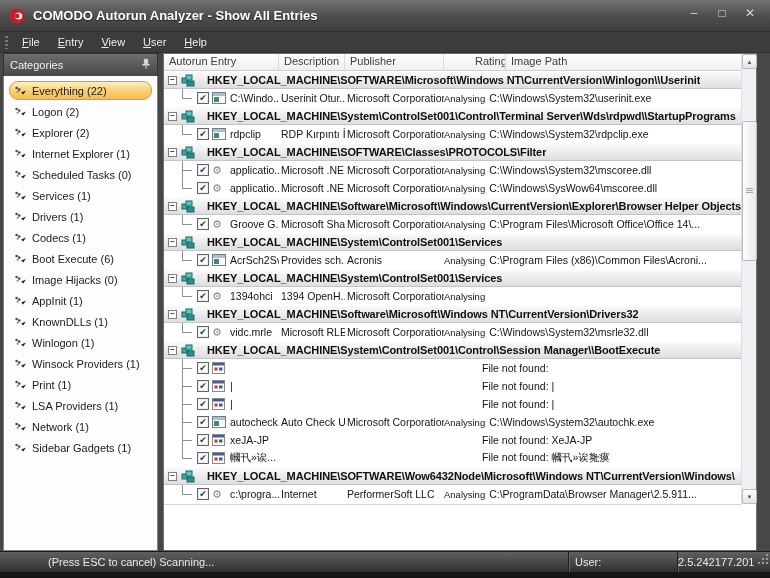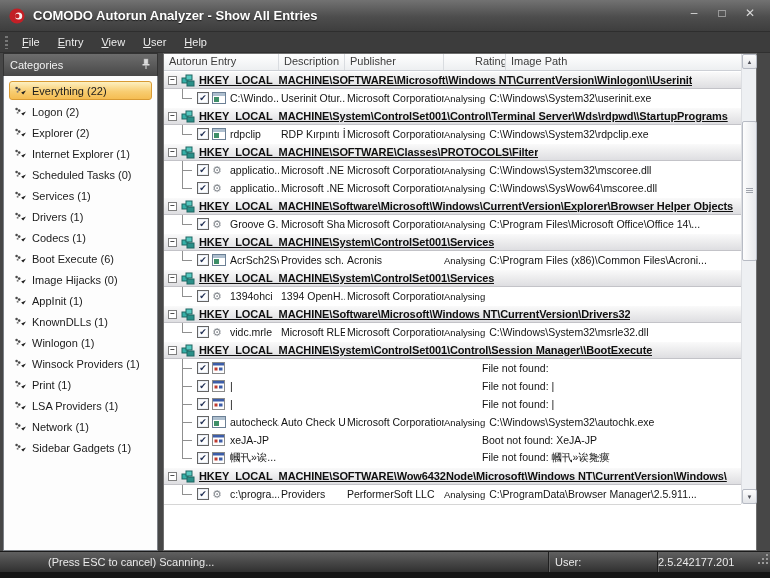--- a/index.html
+++ b/index.html
@@ -45,21 +45,21 @@
   .sidebar-header .hdr-label { flex:1; }
   .sidebar-body {
     position:absolute; top:23px; left:0; right:0; bottom:0;
     background:#fdfdfd; border:1px solid #7d8187; border-top:none; padding-top:5px;
     overflow:hidden;
   }
   .cat-item {
     height:19px; margin:0 5px 2px 5px; padding-left:4px;
     display:flex; align-items:center;
     font-size:11px; color:#1b1b1b;
-    border:1px solid transparent; border-radius:3px;
+    border:1px solid transparent; border-radius:9px;
   }
   .cat-item.selected {
     background:linear-gradient(#fdf0c0, #f8cd72 55%, #f5bd52);
     border-color:#d89a33;
   }
   .cat-icon { width:13px; height:11px; margin-right:5px; flex:0 0 13px; }
   .cat-label { white-space:nowrap; overflow:hidden; }
 
   
   .table-panel {
@@ -86,21 +86,21 @@
     border-top:1px solid #ffffff;
     border-bottom:1px solid #c3c3c8;
     font-weight:bold; font-size:11px; color:#0f0f0f;
   }
   .minus {
     width:9px; height:9px; margin-left:4px; flex:0 0 9px;
     border:1px solid #7f7f7f; background:#ffffff;
     font-size:8px; line-height:6px; text-align:center; color:#333;
   }
   .reg-icon { width:14px; height:13px; margin-left:4px; flex:0 0 14px; }
-  .group-text { margin-left:4px; white-space:nowrap; overflow:hidden; letter-spacing:-0.1px;text-decoration:underline; }
+  .group-text { margin-left:12px; white-space:nowrap; overflow:hidden; letter-spacing:-0.1px; }
 
   .row.entry { font-size:10.5px; color:#141414; background:#fff; }
   .cell { white-space:nowrap; overflow:hidden; }
   .cell-name { flex:0 0 115px; display:flex; align-items:center; padding-left:12px; overflow:hidden; }
   .cell-desc { flex:0 0 66px; padding-left:2px; }
   .cell-pub  { flex:0 0 99px; padding-left:2px; }
   .cell-rating { flex:0 0 34px; font-size:9.5px; overflow:visible; }
   .cell-path { flex:1; padding-left:4px; }
 
   .tree { position:relative; width:16px; height:18px; flex:0 0 16px; }
@@ -153,21 +153,21 @@
   
   .statusbar {
     position:absolute; left:0; right:0; top:551px; height:21px;
     background:linear-gradient(#606060,#303030);
     border-top:1px solid #1b1b1b;
     display:flex; align-items:center; color:#e9e9e9; font-size:11px;
   }
   .sb-left { flex:1; padding-left:8px; white-space:nowrap; overflow:hidden;margin-left:40px; }
   .sb-sep { width:1px; align-self:stretch; background:#1f1f1f; box-shadow:1px 0 0 #616161; }
   .sb-user { width:108px; padding-left:6px; }
-  .sb-version { width:112px; text-align:left; padding-right:18px; }
+  .sb-version { width:92px; text-align:center; padding-right:18px; }
   .bottom-edge { position:absolute; left:0; right:0; bottom:0; height:6px; background:#151515; }
   .grip { position:absolute; right:2px; bottom:8px; width:11px; height:11px; }
   .grip::before {
     content:""; position:absolute; right:0; bottom:0; width:2px; height:2px; background:#9b9b9b;
     box-shadow: -4px 0 #9b9b9b, -8px 0 #9b9b9b, 0 -4px #9b9b9b, -4px -4px #9b9b9b, 0 -8px #9b9b9b;
   }
 </style>
 </head>
 <body>
 
@@ -761,21 +761,21 @@
           <rect x="1" y="1" width="11" height="2.5" fill="#3c5da8"></rect>
           <rect x="2.5" y="5.5" width="3" height="3" fill="#c03a2e"></rect>
           <rect x="7" y="5.5" width="3.5" height="3" fill="#3c5da8"></rect>
         </svg>
       </span>
       <span class="txt name-txt">xeJA-JP</span>
     </div>
     <div class="cell cell-desc"></div>
     <div class="cell cell-pub"></div>
     <div class="cell cell-rating"></div>
-    <div class="cell cell-path">Boot not found: XeJA-JP</div>
+    <div class="cell cell-path">File not found: XeJA-JP</div>
   </div>
       <div class="row entry">
     <div class="cell cell-name">
       <span class="tree last"></span>
       <span class="cb">
             <i class="chk">✔</i>
           </span>
       <span class="file-icon icon-sys">
 
         <svg class="svg-sys" width="13" height="12" viewBox="0 0 13 12">
@@ -809,21 +809,21 @@
       <span class="cb">
             <i class="chk">✔</i>
           </span>
       <span class="file-icon icon-gear">
 
         <span class="svg-gear">⚙</span>
 
       </span>
       <span class="txt name-txt">c:\progra...</span>
     </div>
-    <div class="cell cell-desc">Providers</div>
+    <div class="cell cell-desc">Internet</div>
     <div class="cell cell-pub">PerformerSoft LLC</div>
     <div class="cell cell-rating">Analysing</div>
     <div class="cell cell-path">C:\ProgramData\Browser Manager\2.5.911...</div>
   </div>
     </div>
   <div class="list-bottom-line"></div>
   <div class="vscroll">
     <div class="sb-btn sb-up">▲</div>
     <div class="sb-thumb"></div>
     <div class="sb-btn sb-down">▼</div>

